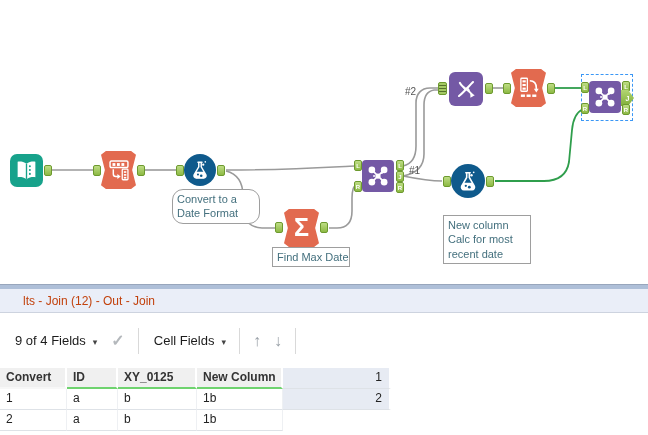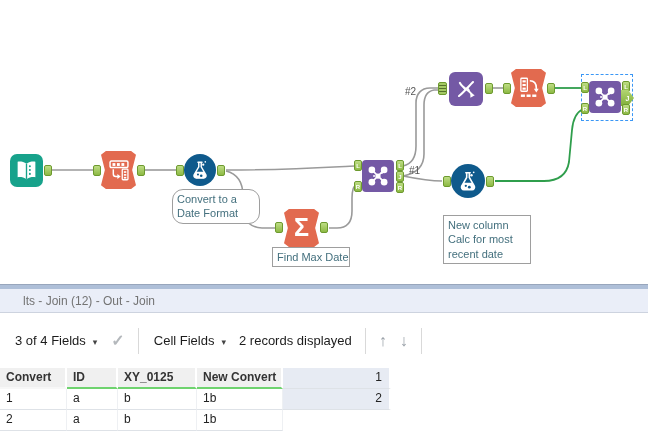--- a/index.html
+++ b/index.html
@@ -34,21 +34,21 @@
   .conn-label { position:absolute; z-index:4; font-size:10px; color:#555; }
 
   .annotation { position:absolute; z-index:4; background:#fff; border:1px solid #9e9e9e;
     color:#44707e; font-size:11px; line-height:1.3; padding:2px 4px; }
 
   
   .splitter { position:absolute; left:0; top:284px; width:648px; height:5px;
     background:#aebfd8; border-top:1px solid #98a6bc; }
   .results-header { position:absolute; left:0; top:289px; width:648px; height:24px;
     background:#eaeef8; border-bottom:1px solid #cdd3df; display:flex; align-items:center; }
-  .results-header span { margin-left:3px; font-size:12px; color:#737373;padding-left:20px; }
+  .results-header span { margin-left:3px; font-size:12px; color:#c2410c;padding-left:20px; }
 
   .toolbar { position:absolute; left:0; top:313px; width:648px; height:55px; background:#fff;
     display:flex; align-items:center; font-size:13px; color:#1c1c1c; }
   .tb-item { margin-left:15px; }
   .tb-caret { font-size:9px; color:#444; margin-left:7px; transform:translateY(1px); }
   .tb-check { font-size:16px; font-weight:bold; color:#b4b8bc; margin-left:14px; }
   .tb-sep { width:1px; height:26px; background:#d9d9d9; margin-left:13px; }
   .tb-arrow { font-size:16px; color:#9aa1a8; margin-left:13px; }
   .tb-static { margin-left:13px; }
 
@@ -222,38 +222,37 @@
     <div class="annotation" style="left:443px; top:198px; width:88px;margin-top:17px;">New column Calc for most recent date</div>
   </div>
 
   <div class="splitter"></div>
 
   <div class="results-header">
     <span>lts - Join (12) - Out - Join</span>
   </div>
 
   <div class="toolbar">
-    <span class="tb-item">3 of 4 Fields</span>
+    <span class="tb-item">9 of 4 Fields</span>
     <span class="tb-caret">▾</span>
     <span class="tb-check">✓</span>
     <span class="tb-sep"></span>
     <span class="tb-item">Cell Fields</span>
     <span class="tb-caret">▾</span>
-    <span class="tb-static">2 records displayed</span>
     <span class="tb-sep"></span>
     <span class="tb-arrow">↑</span>
     <span class="tb-arrow">↓</span>
     <span class="tb-sep"></span>
   </div>
 
   <div class="grid">
     <div class="gh first">Convert</div>
     <div class="gh">ID</div>
     <div class="gh">XY_0125</div>
-    <div class="gh">New Convert</div>
+    <div class="gh">New Column</div>
 
     <div class="gc rec">1</div>
     <div class="gc">1</div>
     <div class="gc">a</div>
     <div class="gc">b</div>
     <div class="gc">1b</div>
 
     <div class="gc rec">2</div>
     <div class="gc">2</div>
     <div class="gc">a</div>

